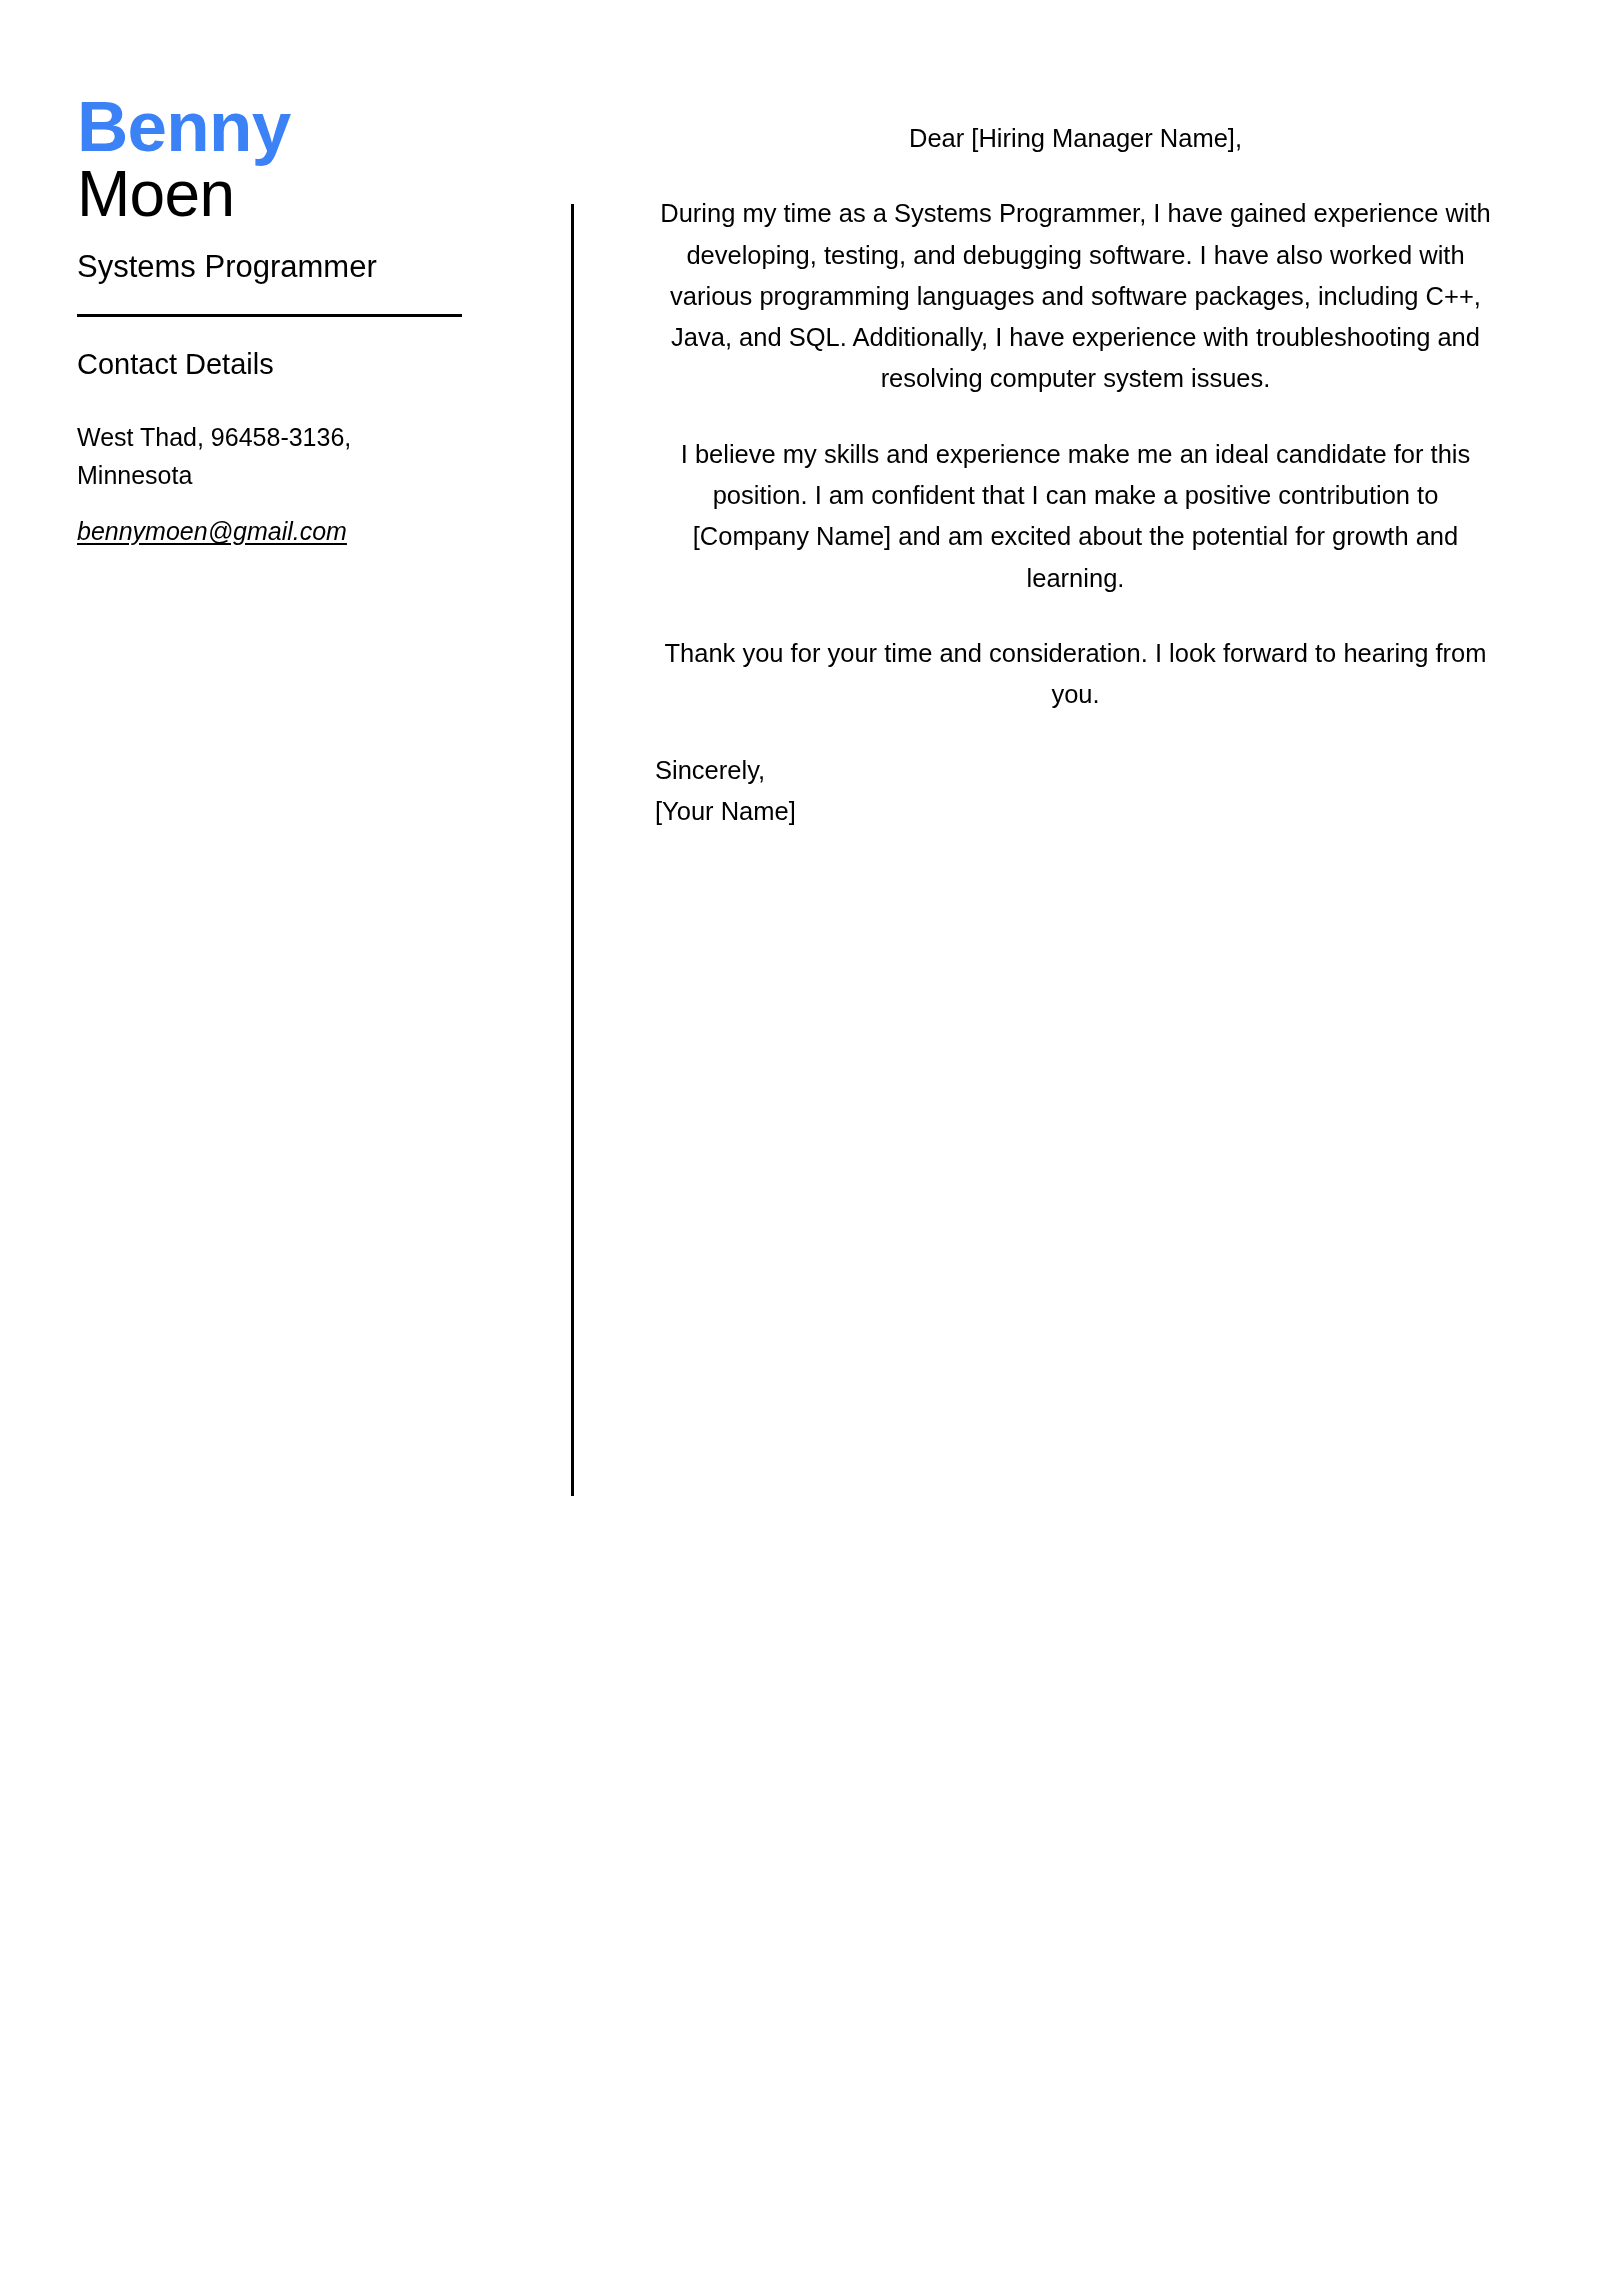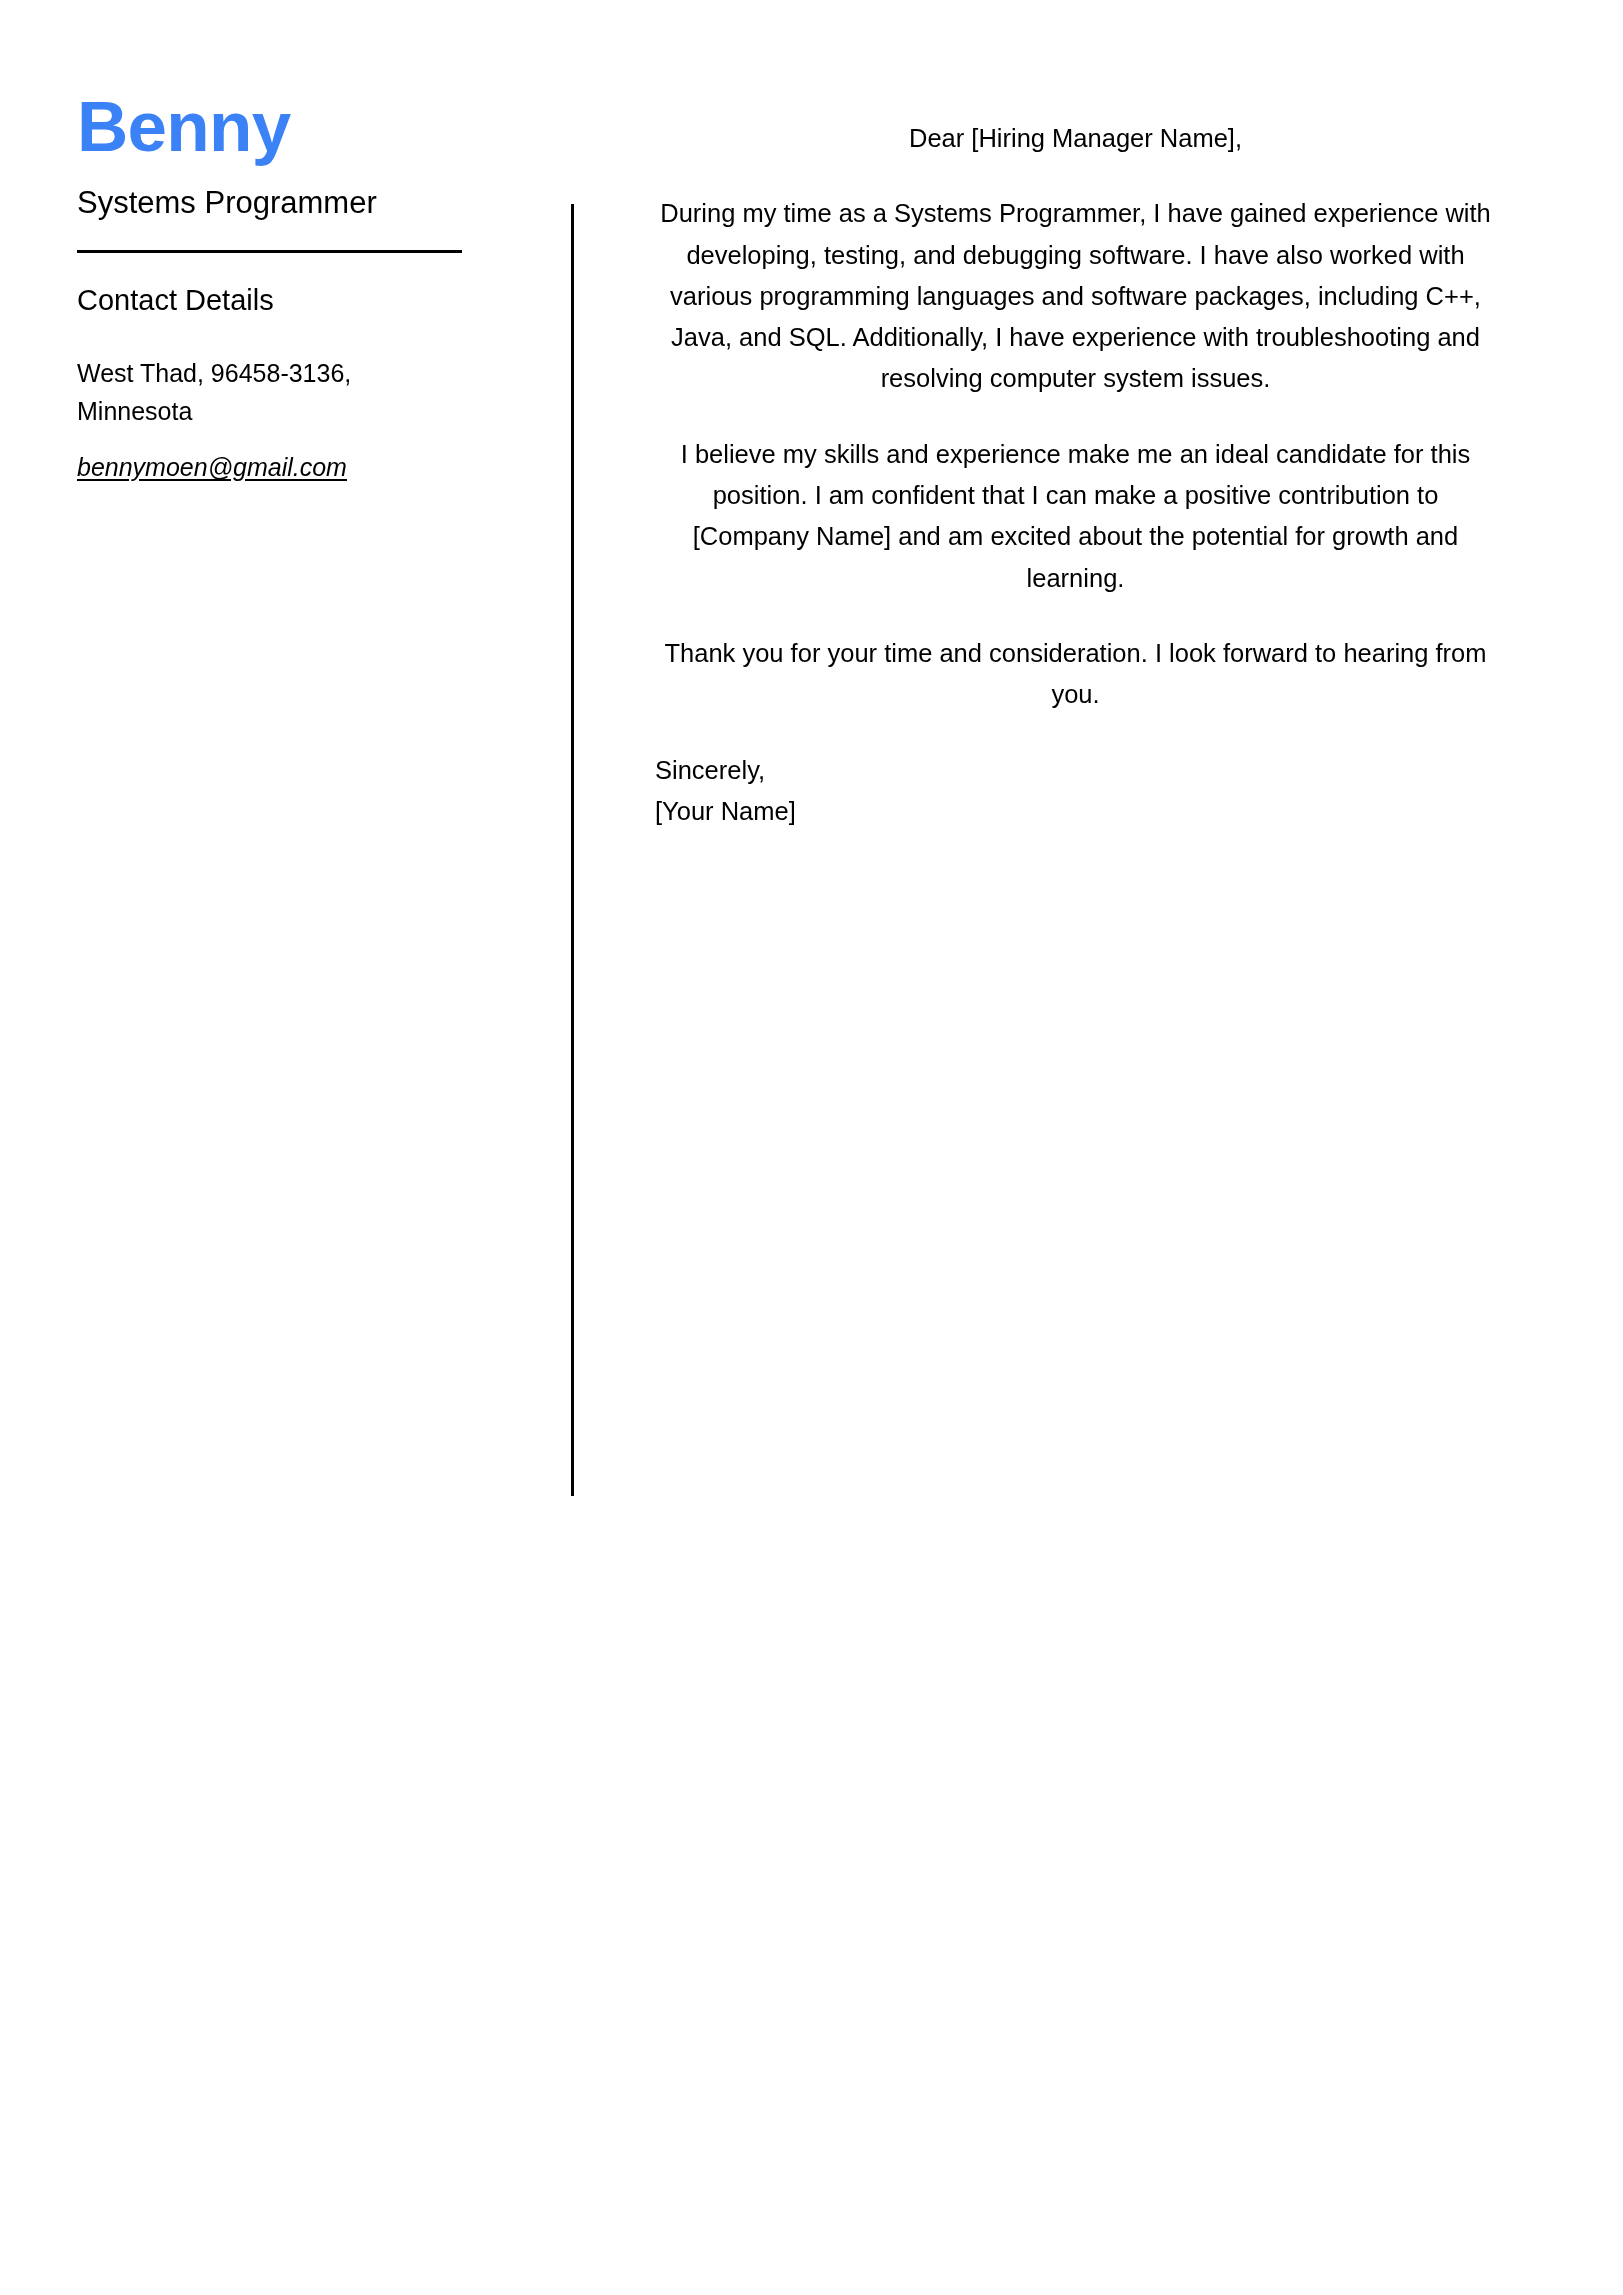--- a/index.html
+++ b/index.html
@@ -127,20 +127,21 @@
 </style>
 </head>
 <body>
 
 <div class="page">
 
   <div class="sidebar">
 
     <div class="name-block">
       <span class="name-first">Benny</span>
+      <span class="name-last">Moen</span>
     </div>
 
     <div class="job-title">Systems Programmer</div>
 
     <div class="divider-horizontal"></div>
 
     <div class="contact-heading">Contact Details</div>
 
     <div class="contact-list">
       <div class="contact-item">West Thad, 96458-3136, Minnesota</div>

